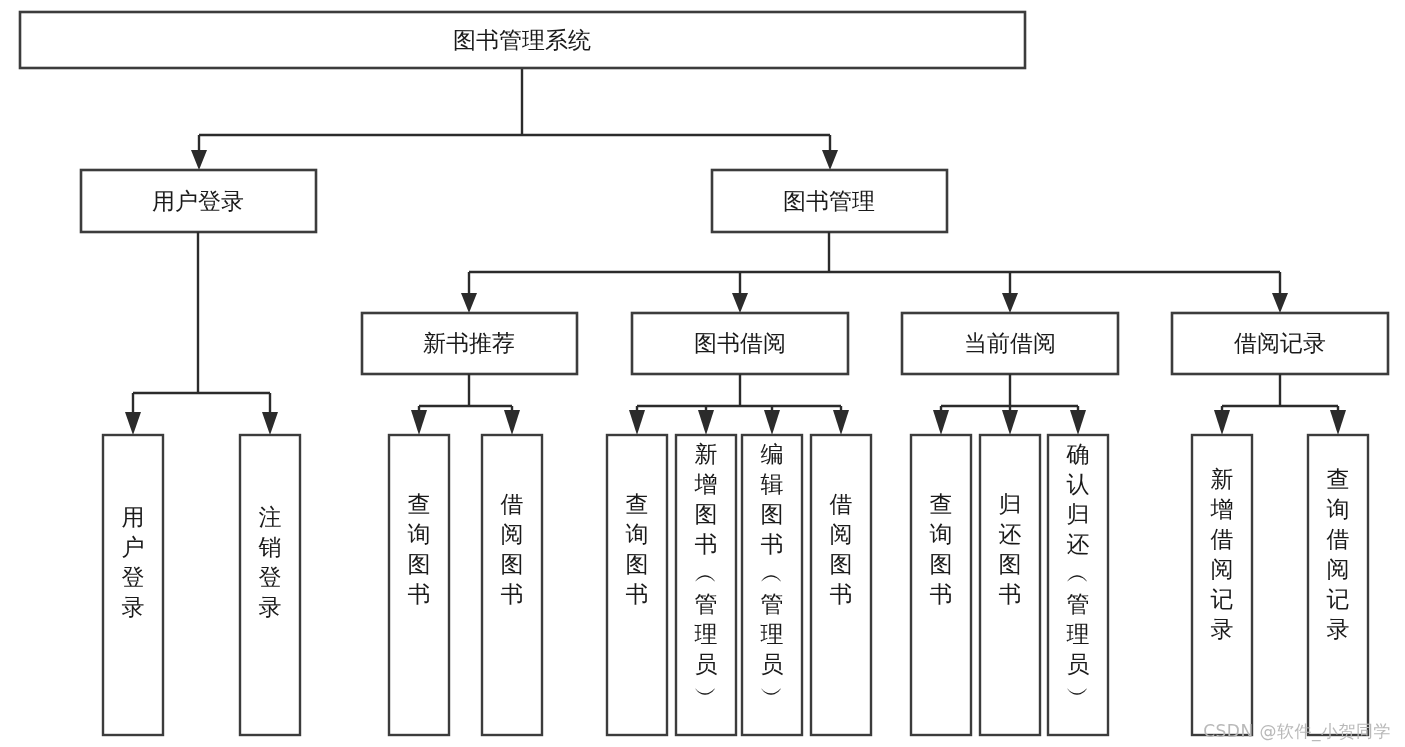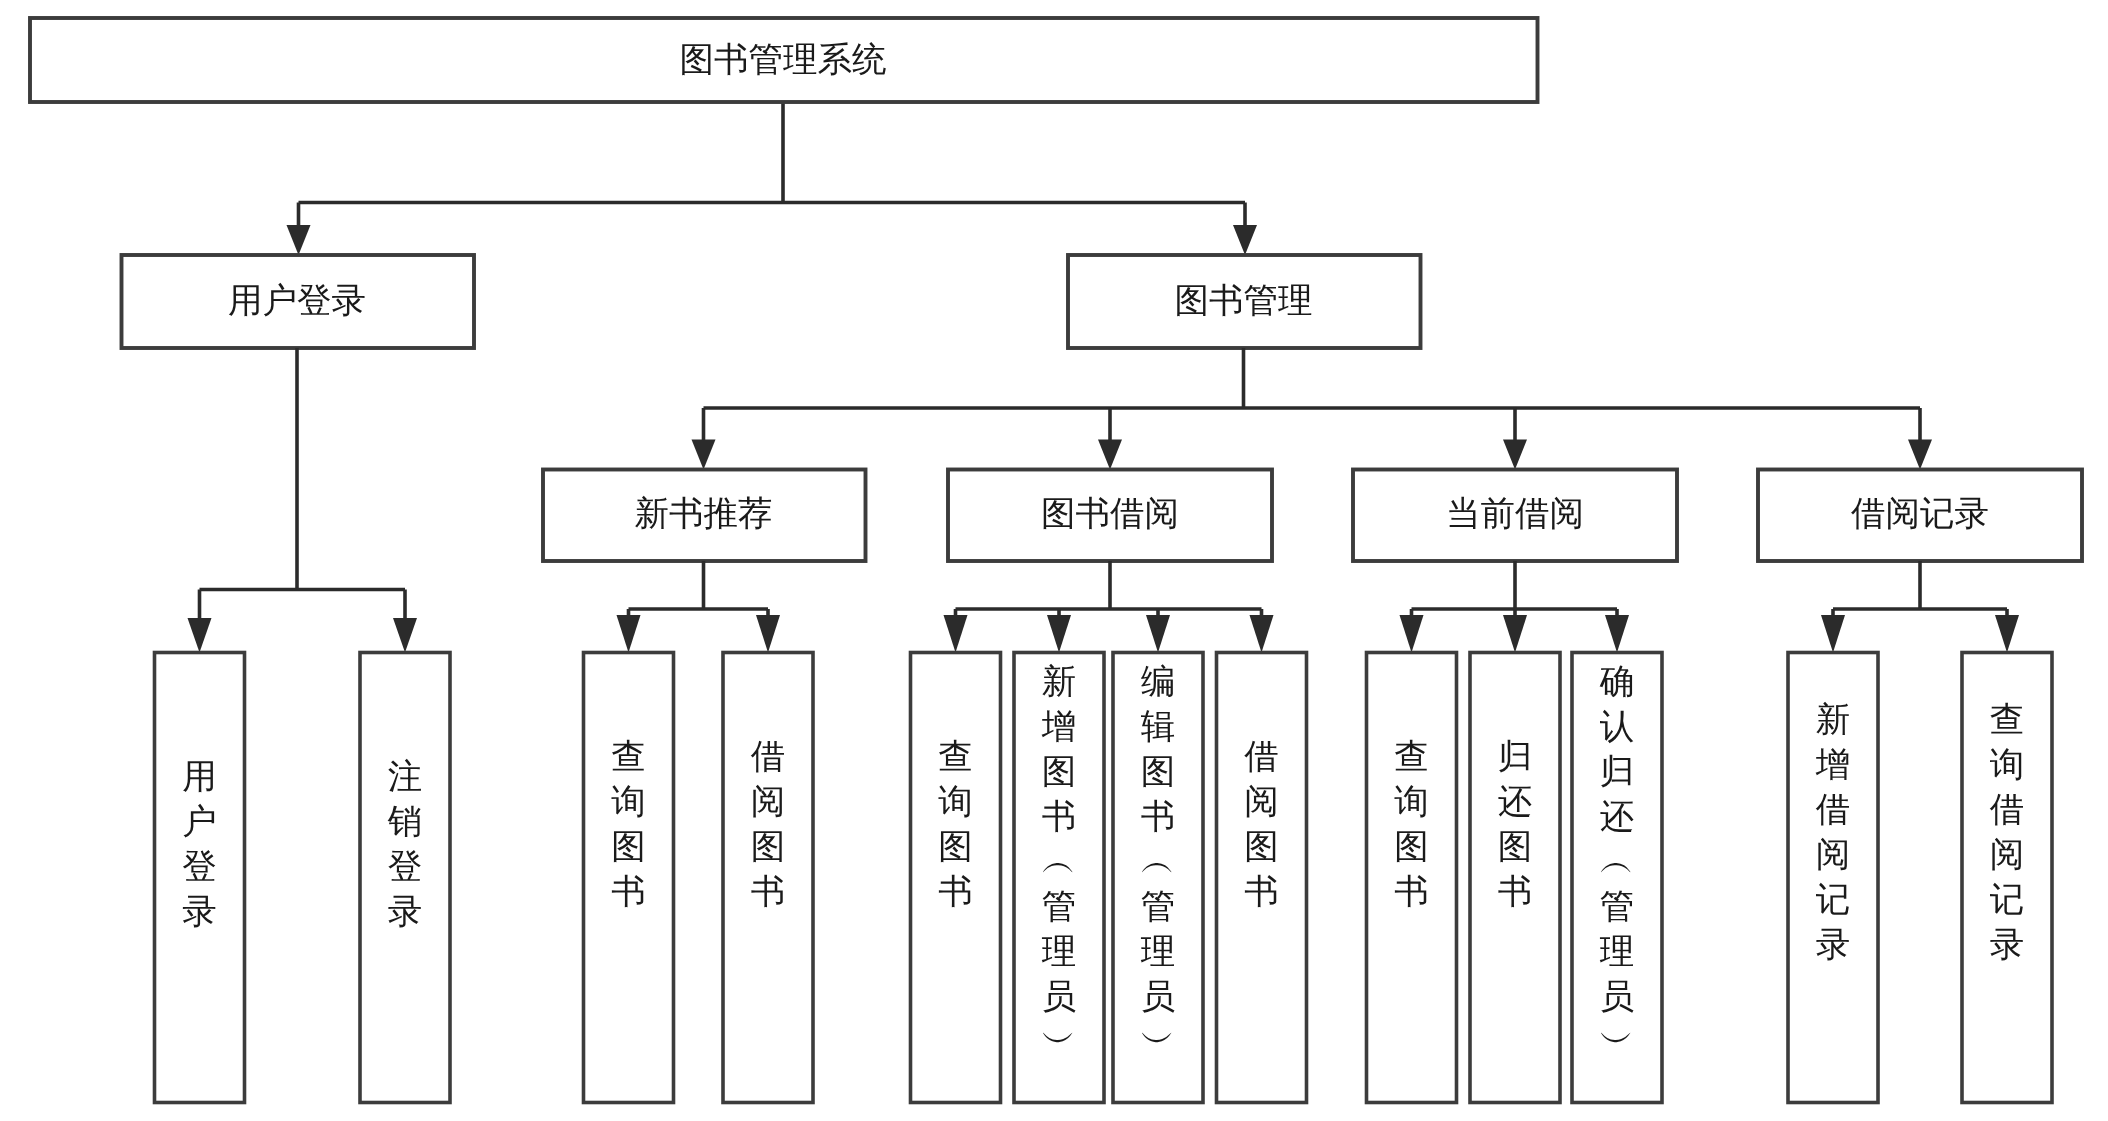--- a/index.html
+++ b/index.html
@@ -236,14 +236,15 @@
       <rect class="node-box-thin" x="1192" y="435" width="60" height="300"></rect>
       <text class="leaf-label" x="1222" y="487"><tspan x="1222" dy="0">新</tspan><tspan x="1222" dy="30">增</tspan><tspan x="1222" dy="30">借</tspan><tspan x="1222" dy="30">阅</tspan><tspan x="1222" dy="30">记</tspan><tspan x="1222" dy="30">录</tspan></text>
     </g>
     <g>
       <rect class="node-box-thin" x="1308" y="435" width="60" height="300"></rect>
       <text class="leaf-label" x="1338" y="487"><tspan x="1338" dy="0">查</tspan><tspan x="1338" dy="30">询</tspan><tspan x="1338" dy="30">借</tspan><tspan x="1338" dy="30">阅</tspan><tspan x="1338" dy="30">记</tspan><tspan x="1338" dy="30">录</tspan></text>
     </g>
 
   </svg>
 
+  <div class="watermark">CSDN @软件_小贺同学</div>
 
 </div>
 
 </body></html>

